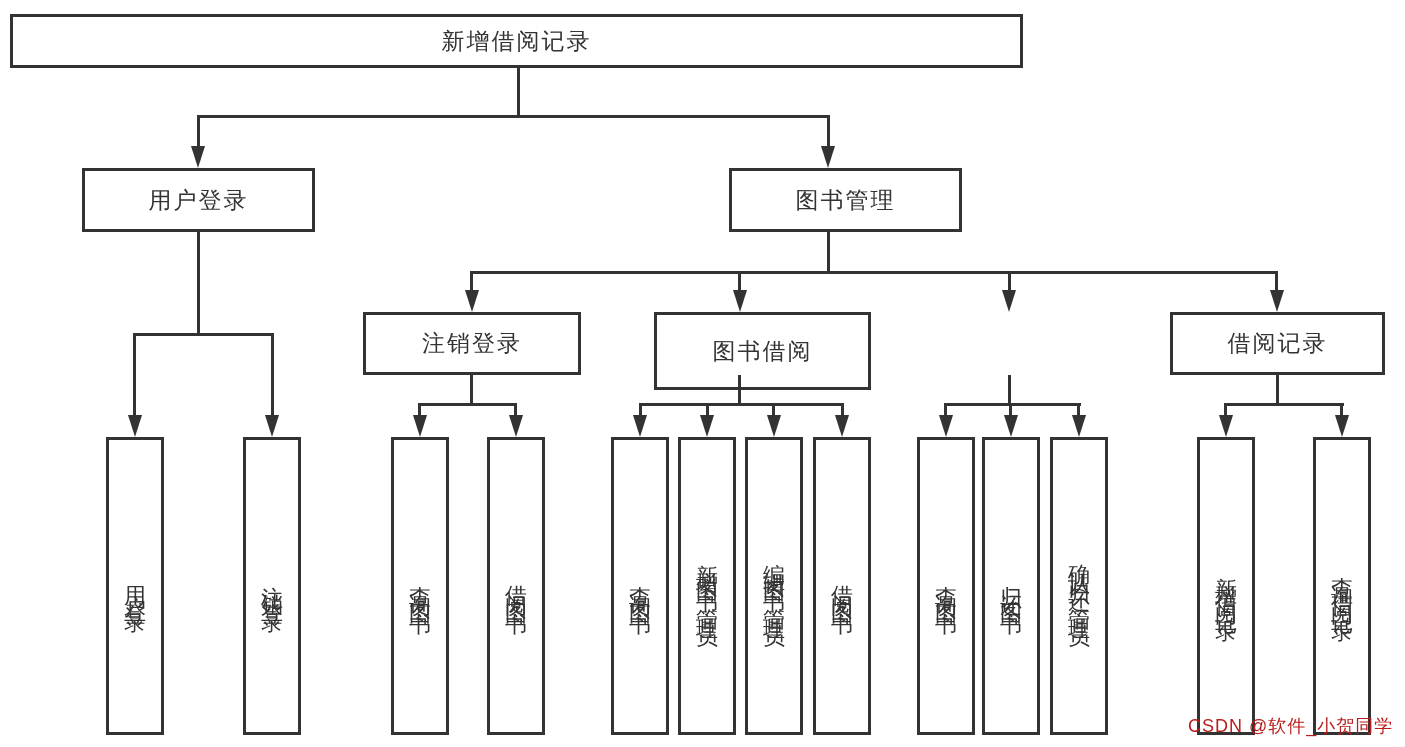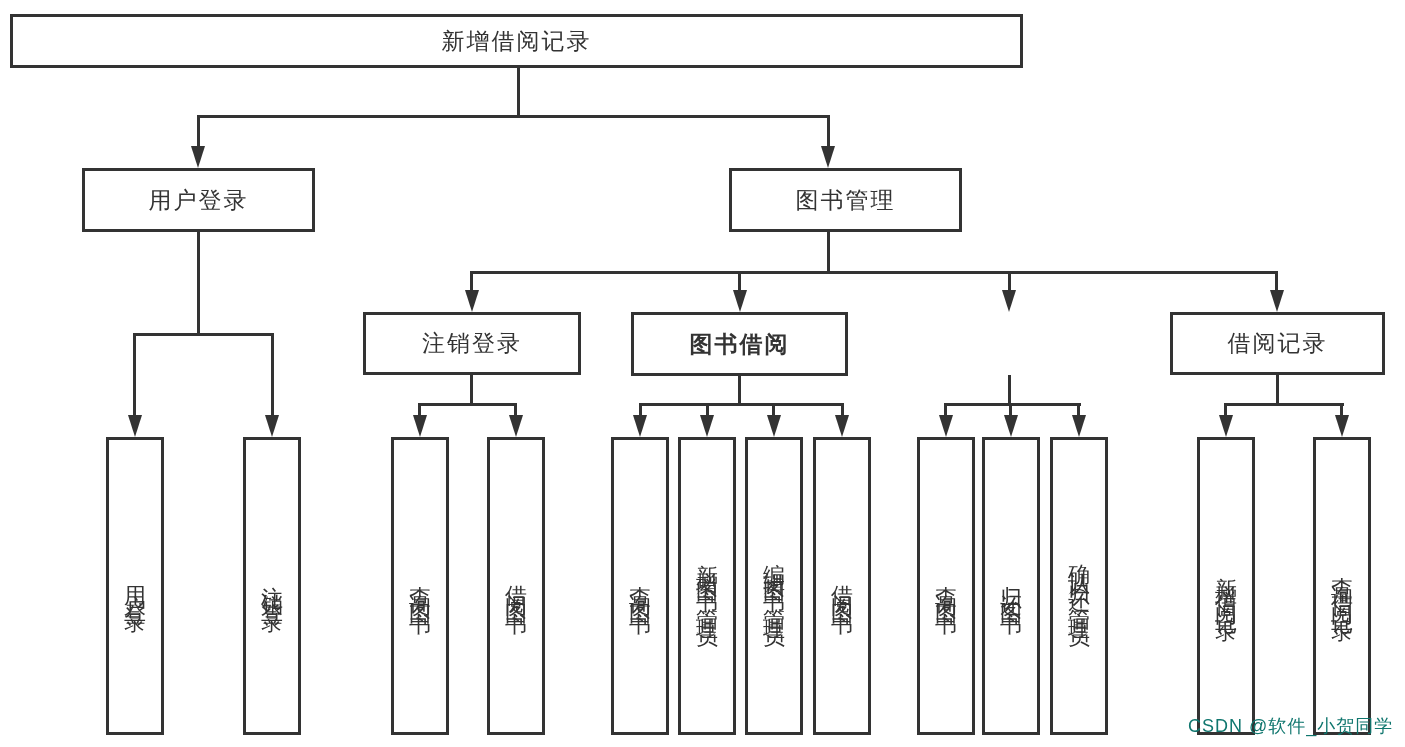--- a/index.html
+++ b/index.html
@@ -55,37 +55,37 @@
     border-left: 7px solid transparent;
     border-right: 7px solid transparent;
     border-top: 22px solid #333333;
   }
   .watermark {
     position: absolute;
     left: 1188px;
     top: 714px;
     font-size: 18px;
     letter-spacing: 1px;
-    color: #0f766e;
+    color: #b91c1c;
     white-space: nowrap;
     z-index: 5;
   }
 </style>
 </head>
 <body>
 
 <div class="canvas">
 
   <div class="hbox" style="left:10px; top:14px; width:1013px; height:54px;">新增借阅记录</div>
 
   <div class="hbox" style="left:82px; top:168px; width:233px; height:64px;">用户登录</div>
   <div class="hbox" style="left:712px; top:168px; width:233px; height:64px;margin-left:17px;">图书管理</div>
 
   <div class="hbox" style="left:363px; top:312px; width:218px; height:63px;">注销登录</div>
-  <div class="hbox" style="left:631px; top:312px; width:217px; height:64px;font-weight:bold;">图书借阅</div>
+  <div class="hbox" style="left:654px; top:312px; width:217px; height:78px;">图书借阅</div>
   <div class="hbox" style="left:1170px; top:312px; width:215px; height:63px;">借阅记录</div>
 
   <div class="vbox" style="left:106px;">用户登录</div>
   <div class="vbox" style="left:243px;">注销登录</div>
 
   <div class="vbox" style="left:391px;">查询图书</div>
   <div class="vbox" style="left:487px;">借阅图书</div>
 
   <div class="vbox" style="left:611px;">查询图书</div>
   <div class="vbox" style="left:678px;">新增图书（管理员）</div>

